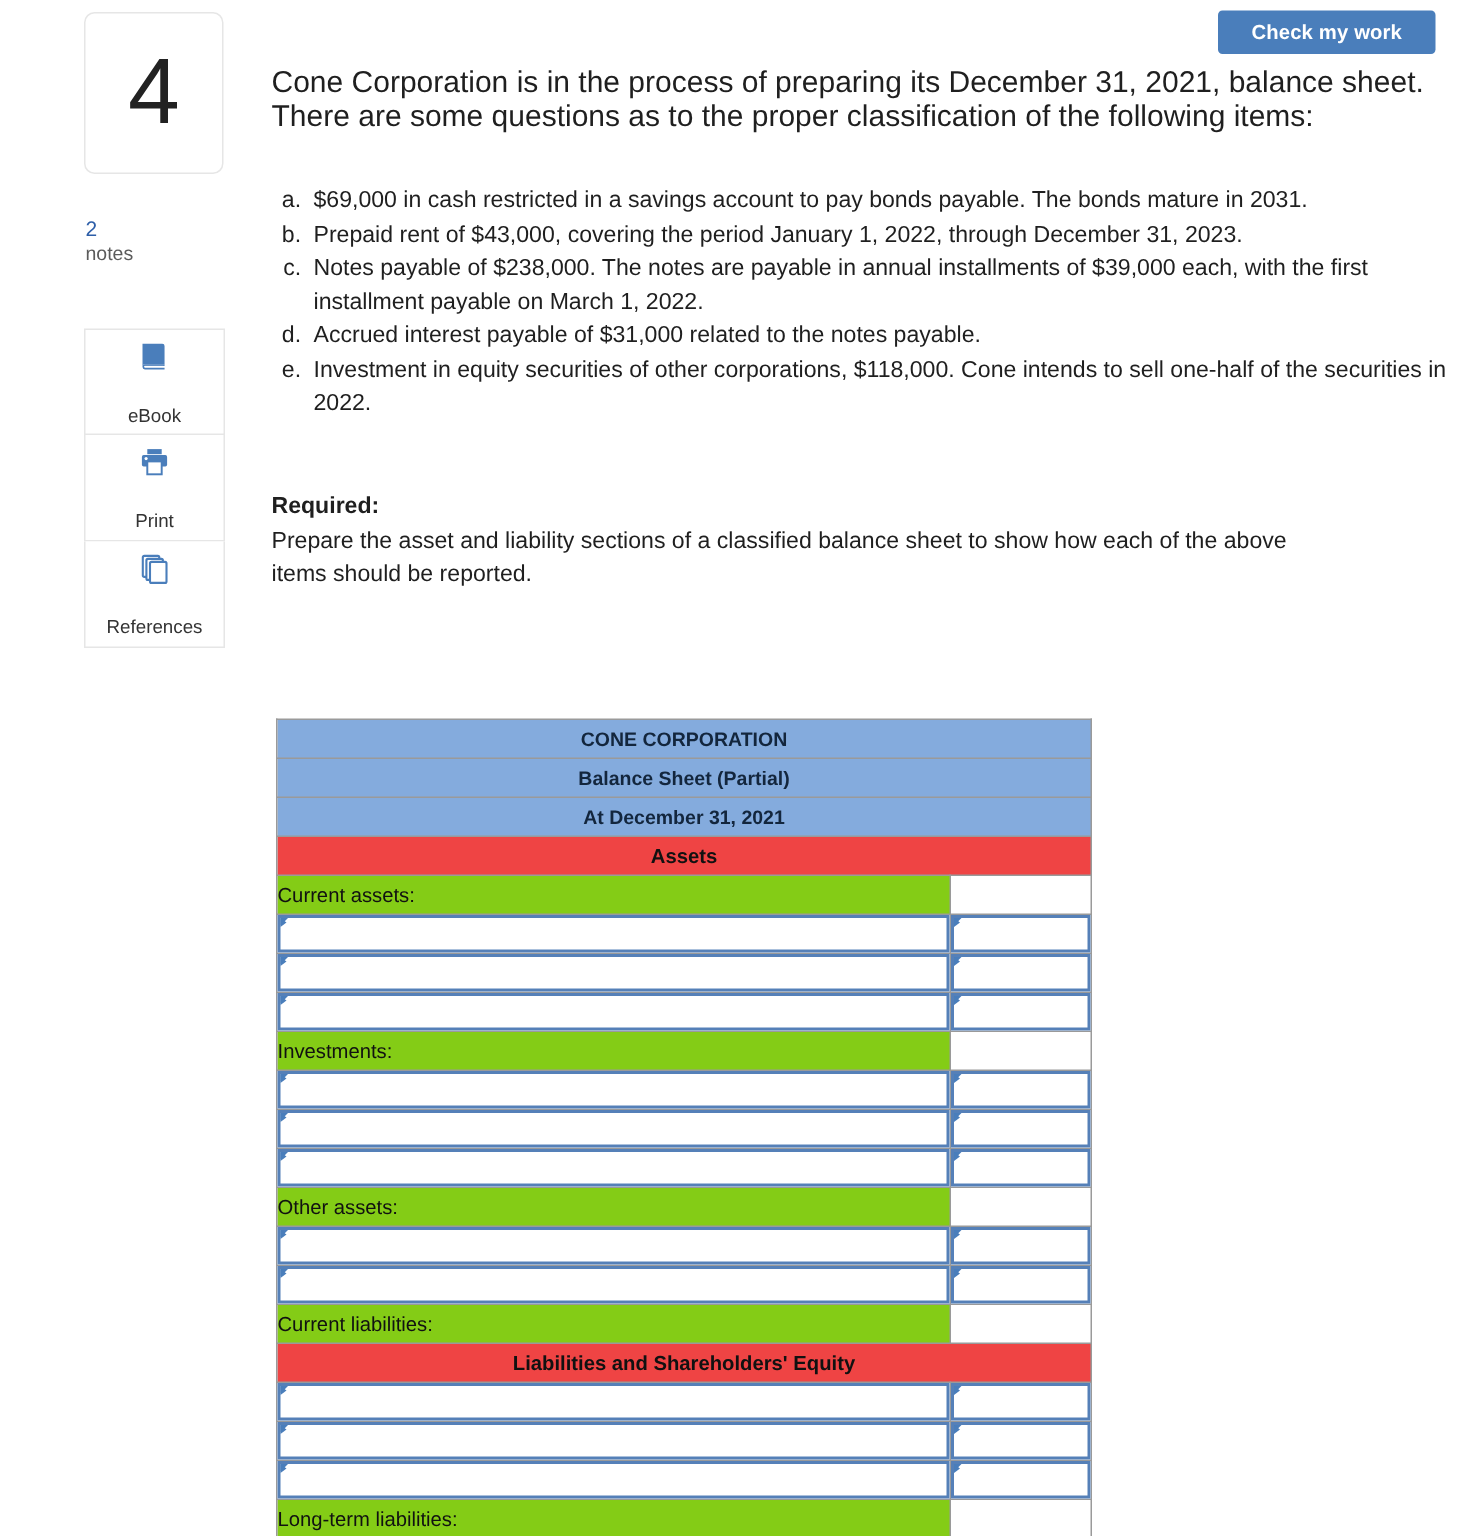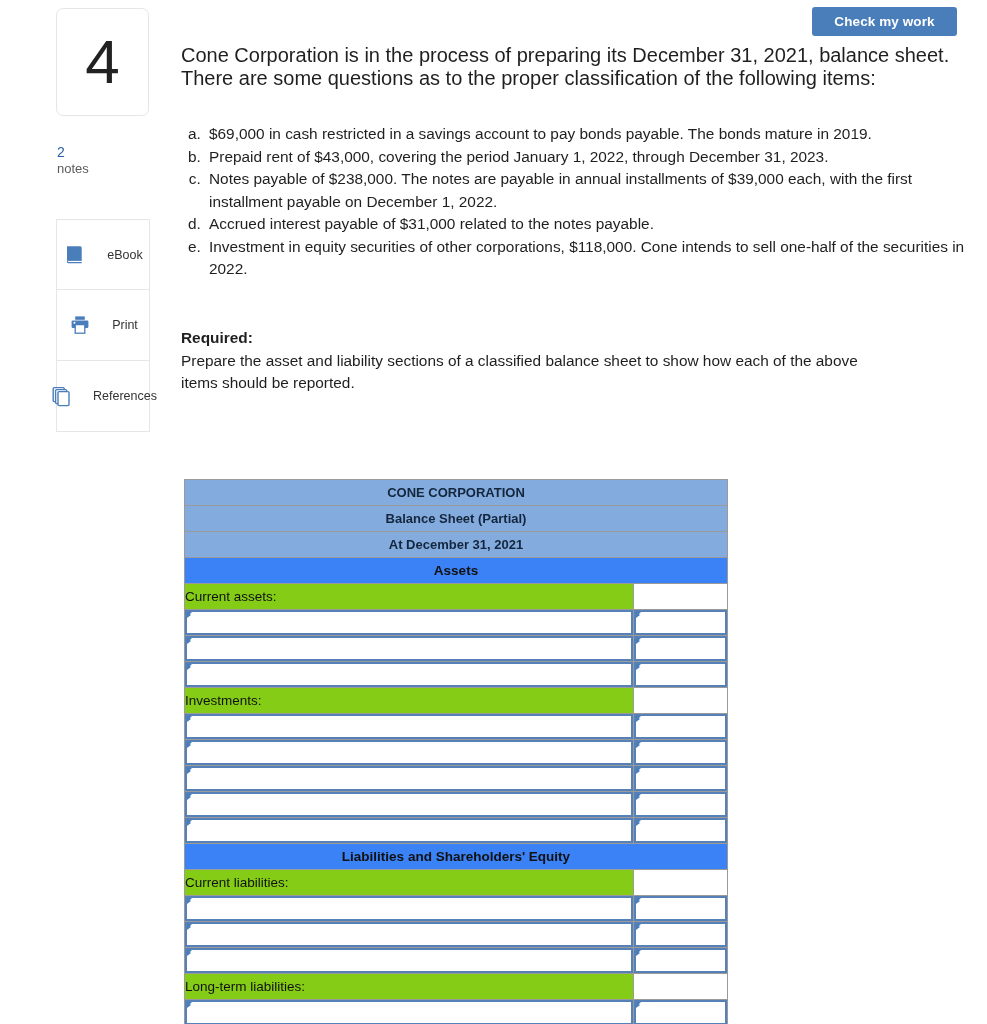--- a/index.html
+++ b/index.html
@@ -87,20 +87,21 @@
     left: 56px;
     top: 219px;
     width: 94px;
   }
   .tool-btn {
     width: 94px;
     height: 71px;
     border: 1px solid #e6e6e6;
     background: #ffffff;
     display: flex;
+    flex-direction: column;
     align-items: center;
     justify-content: center;
     gap: 20px;
     cursor: pointer;
     padding: 0;
     font-family: "Liberation Sans", sans-serif;
   }
   .tool-btn + .tool-btn { border-top: none; }
   .tool-btn .lbl {
     font-size: 12.5px;
@@ -173,21 +174,21 @@
   }
   td.hdr-blue {
     background: #84abdd;
     text-align: center;
     font-weight: bold;
     font-size: 13px;
     color: #13263d;
     height: 26px;
   }
   td.hdr-plain {
-    background: #3b82f6;
+    background: #ef4444;
     text-align: center;
     font-weight: bold;
     font-size: 13.5px;
     color: #111111;
     height: 26px;
   }
   td.sec-label {
     background: #84cc16;
     font-size: 13.5px;
     color: #111111;
@@ -301,23 +302,23 @@
       </button>
 
     </div>
   </div>
 
   <div class="content">
 
     <div class="intro">Cone Corporation is in the process of preparing its December 31, 2021, balance sheet. There are some questions as to the proper classification of the following items:</div>
 
     <ol class="items">
-      <li>$69,000 in cash restricted in a savings account to pay bonds payable. The bonds mature in 2019.</li>
+      <li>$69,000 in cash restricted in a savings account to pay bonds payable. The bonds mature in 2031.</li>
       <li>Prepaid rent of $43,000, covering the period January 1, 2022, through December 31, 2023.</li>
-      <li>Notes payable of $238,000. The notes are payable in annual installments of $39,000 each, with the first installment payable on December 1, 2022.</li>
+      <li>Notes payable of $238,000. The notes are payable in annual installments of $39,000 each, with the first installment payable on March 1, 2022.</li>
       <li>Accrued interest payable of $31,000 related to the notes payable.</li>
       <li>Investment in equity securities of other corporations, $118,000. Cone intends to sell one-half of the securities in 2022.</li>
     </ol>
 
     <div class="required-block">
       <div class="req-title">Required:</div>
       <div>Prepare the asset and liability sections of a classified balance sheet to show how each of the above items should be reported.</div>
     </div>
 
   </div>
@@ -431,55 +432,59 @@
           </td>
           <td class="in-cell">
             <div class="fld">
                 <span class="marker"></span>
                 <input type="text" placeholder="" style="">
               </div>
           </td>
         </tr>
 
         <tr>
-          <td class="in-cell">
-            <div class="fld">
-                <span class="marker"></span>
-                <input type="text" placeholder="" style="">
-              </div>
-          </td>
-          <td class="in-cell">
-            <div class="fld">
-                <span class="marker"></span>
-                <input type="text" placeholder="" style="">
-              </div>
-          </td>
-        </tr>
-        <tr>
-          <td class="in-cell">
-            <div class="fld">
-                <span class="marker"></span>
-                <input type="text" placeholder="" style="">
-              </div>
-          </td>
-          <td class="in-cell">
-            <div class="fld">
-                <span class="marker"></span>
-                <input type="text" placeholder="" style="">
-              </div>
-          </td>
-        </tr>
-
-        <tr>
-          <td class="hdr-plain" colspan="2">Liabilities and Shareholders' Equity</td>
+          <td class="sec-label">Other assets:</td>
+          <td class="blank"></td>
+        </tr>
+        <tr>
+          <td class="in-cell">
+            <div class="fld">
+                <span class="marker"></span>
+                <input type="text" placeholder="" style="">
+              </div>
+          </td>
+          <td class="in-cell">
+            <div class="fld">
+                <span class="marker"></span>
+                <input type="text" placeholder="" style="">
+              </div>
+          </td>
+        </tr>
+        <tr>
+          <td class="in-cell">
+            <div class="fld">
+                <span class="marker"></span>
+                <input type="text" placeholder="" style="">
+              </div>
+          </td>
+          <td class="in-cell">
+            <div class="fld">
+                <span class="marker"></span>
+                <input type="text" placeholder="" style="">
+              </div>
+          </td>
         </tr>
 
         <tr>
           <td class="sec-label">Current liabilities:</td>
           <td class="blank"></td>
+        </tr>
+
+        <tr>
+          <td class="hdr-plain" colspan="2">Liabilities and Shareholders' Equity</td>
         </tr>
         <tr>
           <td class="in-cell">
             <div class="fld">
                 <span class="marker"></span>
                 <input type="text" placeholder="" style="">
               </div>
           </td>
           <td class="in-cell">
             <div class="fld">

